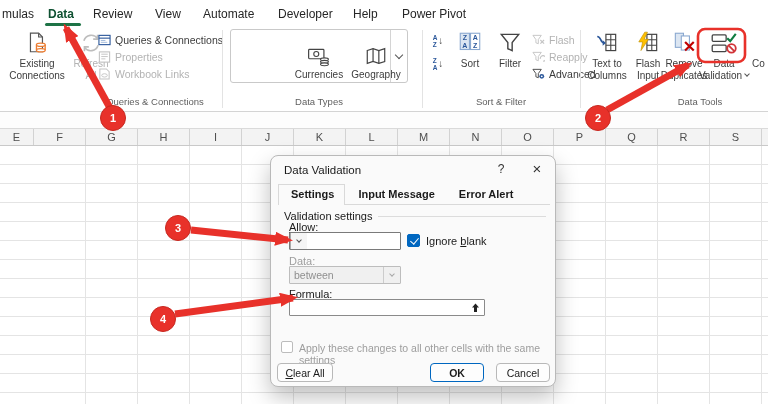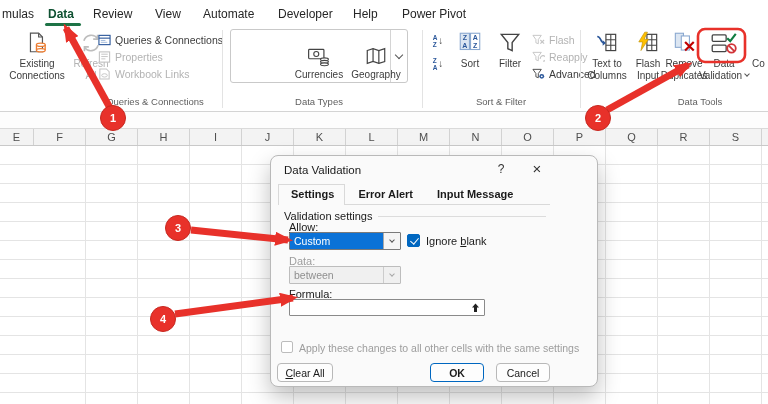--- a/index.html
+++ b/index.html
@@ -48,21 +48,21 @@
               border-top:1px solid #dadada; border-bottom:1px solid #c9c9c9; display:flex; }
   .colheads .ch { border-right:1px solid #d2d2d2; font-size:11px; color:#4e4e4e;
                   display:flex; align-items:center; justify-content:center; }
   .grid { position:absolute; left:0; top:146px; width:768px; height:258px; background:#fff;
           background-image:
             repeating-linear-gradient(to bottom, transparent 0 18px, #e4e4e4 18px 19px),
             repeating-linear-gradient(to right, transparent 0 51px, #e4e4e4 51px 52px);
           background-position:0 0, 34px 0; }
 
   
-  .dialog { position:absolute; left:270px; top:155px; width:328px; height:232px; background:#fafafa;
+  .dialog { position:absolute; left:270px; top:155px; width:286px; height:232px; background:#fafafa;
             border:1px solid #b9b9b9; border-radius:8px; box-shadow:0 10px 22px rgba(0,0,0,.25);
             z-index:10; font-size:11px; color:#1a1a1a; }
   .dlg-title { position:absolute; left:13px; top:8px; font-size:11.5px; }
   .dlg-help { position:absolute; left:220px; top:6px; width:20px; text-align:center; font-size:12px; color:#333; }
   .dlg-close { position:absolute; left:254px; top:4px; width:24px; text-align:center; font-size:15px; color:#333; }
   .dlg-tabs { position:absolute; left:7px; top:27px; width:272px; height:22px;
               border-bottom:1px solid #d9d9d9; display:flex; align-items:flex-end; }
   .dlg-tab { font-size:11px; font-weight:600; color:#1a1a1a; padding:3px 10px 4px 12px;
              border:1px solid transparent; border-bottom:none; }
   .dlg-tab.active { background:#fafafa; border-color:#d9d9d9; margin-bottom:-1px; padding-bottom:5px; }
@@ -328,32 +328,31 @@
 
   <div class="grid"></div>
 
   <div class="dialog">
     <div class="dlg-title">Data Validation</div>
     <div class="dlg-help">?</div>
     <div class="dlg-close">×</div>
 
     <div class="dlg-tabs">
       <div class="dlg-tab active">Settings</div>
+      <div class="dlg-tab">Input Message</div>
       <div class="dlg-tab">Error Alert</div>
-      <div class="dlg-tab">Input Message</div>
     </div>
 
     <div class="dlg-section">Validation settings</div>
     <div class="dlg-secline"></div>
 
     <div class="fldlabel" style="left:18px;top:65px">
       <span class="ul">A</span><span>llow:</span>
     </div>
     <div class="combo" style="left:18px;top:76px">
-      <span class="val selected">Custom</span>
       <span class="dd">
           <span class="chev small"></span>
         </span>
     </div>
 
     <div class="cb checked" style="left:136px;top:78px"></div>
     <div class="fldlabel" style="left:155px;top:79px">
       <span>Ignore </span><span class="ul">b</span><span>lank</span>
     </div>
 

